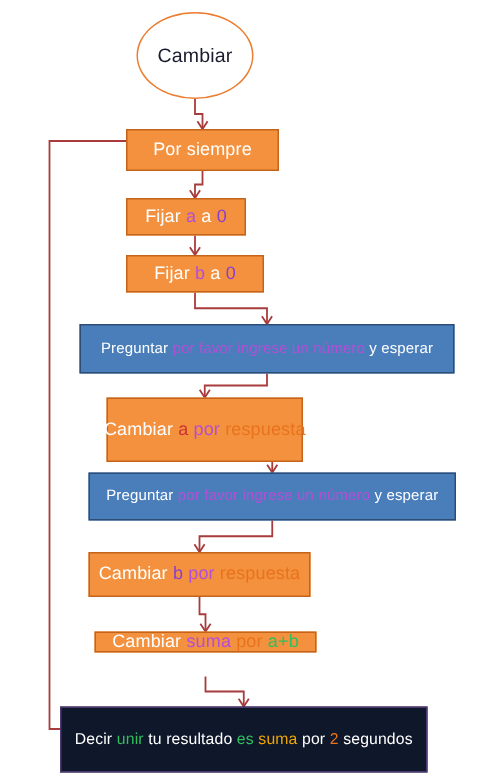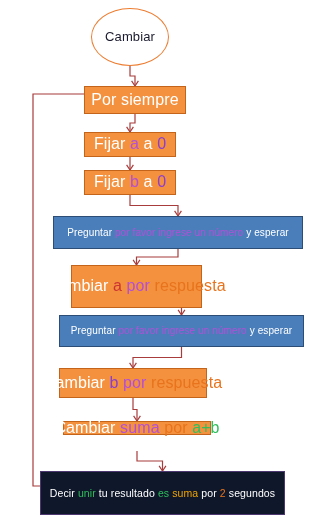--- a/index.html
+++ b/index.html
@@ -40,21 +40,21 @@
     border-radius: 50%;
     background: #ffffff;
     border: 1.6px solid #ed7d31;
     color: #1b1b2f;
     font-size: 13px;
   }
   .node-orange {
     background: #f4913e;
     border: 1.4px solid #c4641a;
     color: #ffffff;
-    font-size: 16px;
+    font-size: 12px;
   }
   .node-blue {
     background: #4a7ebb;
     border: 1.4px solid #2c4e76;
     color: #ffffff;
     font-size: 10px;
   }
   .node-purple {
     background: #0f172a;
     border: 1.4px solid #4c3770;
@@ -97,21 +97,21 @@
       </g>
   </svg>
 
   <div id="node-layer">
       <div class="node node-start" style="left: 91px; top: 8px; width: 78px; height: 58px;">
         <span class="label"><span class="tok" style="color: rgb(27, 27, 47); white-space: pre;">Cambiar</span></span>
       </div>
       <div class="node node-orange" style="left: 84px; top: 86px; width: 102px; height: 28px;">
         <span class="label"><span class="tok" style="color: rgb(255, 255, 255); white-space: pre;">Por siempre</span></span>
       </div>
-      <div class="node node-orange" style="left: 84px; top: 132px; width: 92px; height: 25px;">
+      <div class="node node-orange" style="left: 84px; top: 132px; width: 80px; height: 25px;">
         <span class="label"><span class="tok" style="color: rgb(255, 255, 255); white-space: pre;">Fijar </span><span class="tok" style="color: rgb(179, 79, 214); white-space: pre;">a</span><span class="tok" style="color: rgb(255, 255, 255); white-space: pre;"> a </span><span class="tok" style="color: rgb(138, 63, 208); white-space: pre;">0</span></span>
       </div>
       <div class="node node-orange" style="left: 84px; top: 170px; width: 92px; height: 25px;">
         <span class="label"><span class="tok" style="color: rgb(255, 255, 255); white-space: pre;">Fijar </span><span class="tok" style="color: rgb(179, 79, 214); white-space: pre;">b</span><span class="tok" style="color: rgb(255, 255, 255); white-space: pre;"> a </span><span class="tok" style="color: rgb(138, 63, 208); white-space: pre;">0</span></span>
       </div>
       <div class="node node-blue" style="left: 53px; top: 216px; width: 250px; height: 33px;">
         <span class="label"><span class="tok" style="color: rgb(255, 255, 255); white-space: pre;">Preguntar </span><span class="tok" style="color: rgb(179, 79, 214); white-space: pre;">por favor ingrese un número</span><span class="tok" style="color: rgb(255, 255, 255); white-space: pre;"> y esperar</span></span>
       </div>
       <div class="node node-orange" style="left: 71px; top: 265px; width: 131px; height: 43px;">
         <span class="label"><span class="tok" style="color: rgb(255, 255, 255); white-space: pre;">Cambiar </span><span class="tok" style="color: rgb(204, 51, 51); white-space: pre;">a</span><span class="tok" style="color: rgb(179, 79, 214); white-space: pre;"> por </span><span class="tok" style="color: rgb(232, 115, 28); white-space: pre;">respuesta</span></span>

